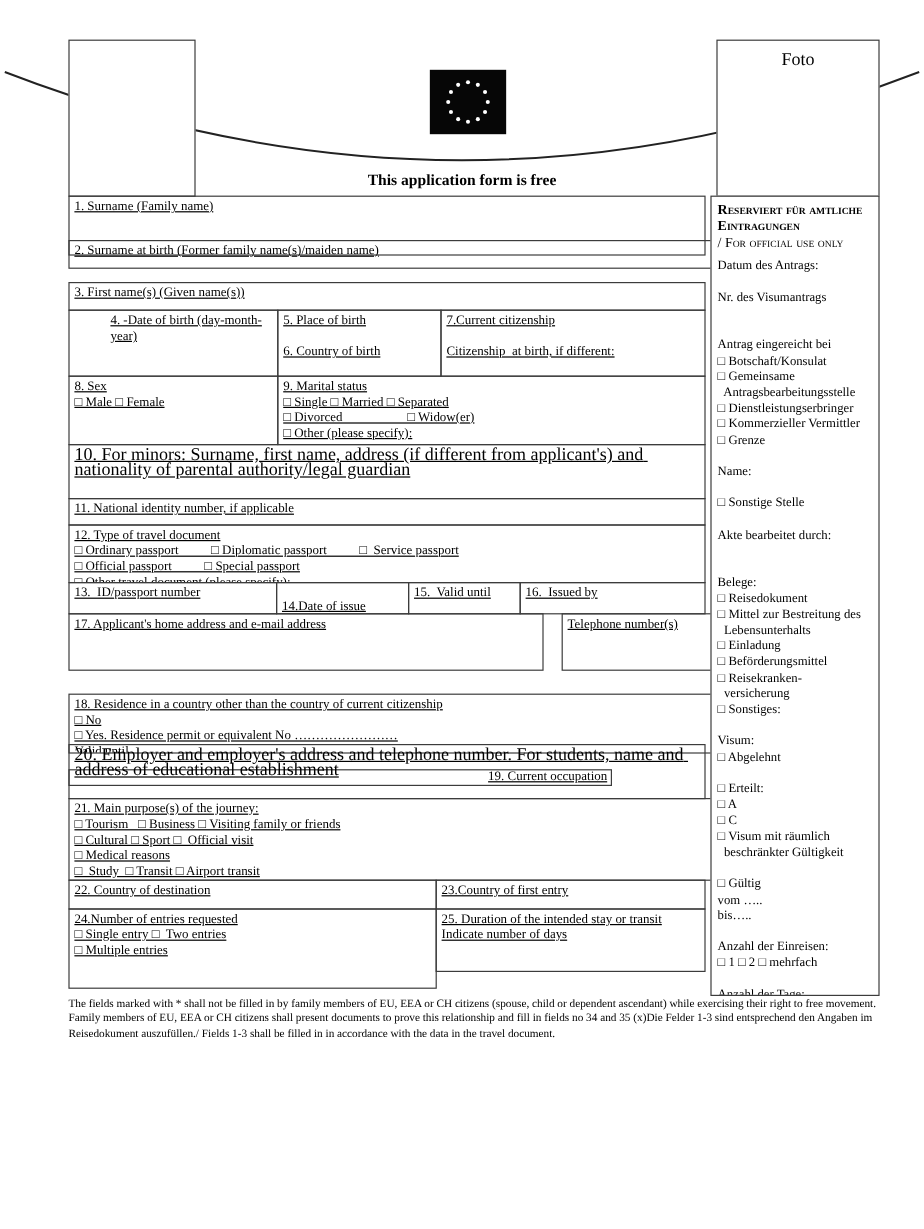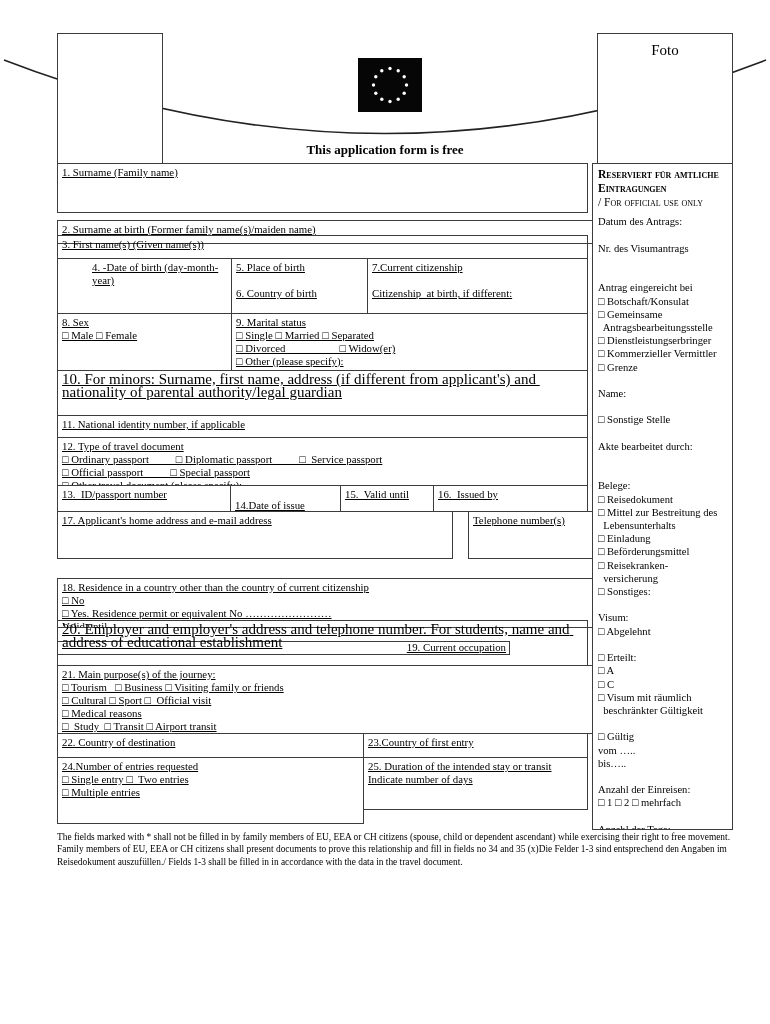--- a/index.html
+++ b/index.html
@@ -70,21 +70,21 @@
       <circle cx="17.8" cy="35.3" r="1.7"></circle>
       <circle cx="15.5" cy="27" r="1.7"></circle>
       <circle cx="17.8" cy="18.7" r="1.7"></circle>
       <circle cx="23.8" cy="12.7" r="1.7"></circle>
     </g>
   </svg>
 
   <div class="title" style="left:47px;top:142px;width:676px;font-size:13px;">This application form is free</div>
 
   <div class="cell" style="left:57px;top:163px;width:531px;height:50px;">1. Surname (Family name)</div>
-  <div class="cell" style="left:57px;top:220px;width:572px;height:24px;">2. Surname at birth (Former family name(s)/maiden name)</div>
+  <div class="cell" style="left:57px;top:200px;width:572px;height:24px;">2. Surname at birth (Former family name(s)/maiden name)</div>
   <div class="cell" style="left:57px;top:235px;width:531px;height:24px;">3. First name(s) (Given name(s))</div>
 
   <div class="cell" style="left:57px;top:258px;width:175px;height:56px;padding-left:34px;">4. -Date of birth (day-month-year)</div>
   <div class="cell" style="left:231px;top:258px;width:137px;height:56px;">5. Place of birth
 
 6. Country of birth</div>
   <div class="cell" style="left:367px;top:258px;width:221px;height:56px;">7.Current citizenship
 
 Citizenship  at birth, if different:</div>
 

